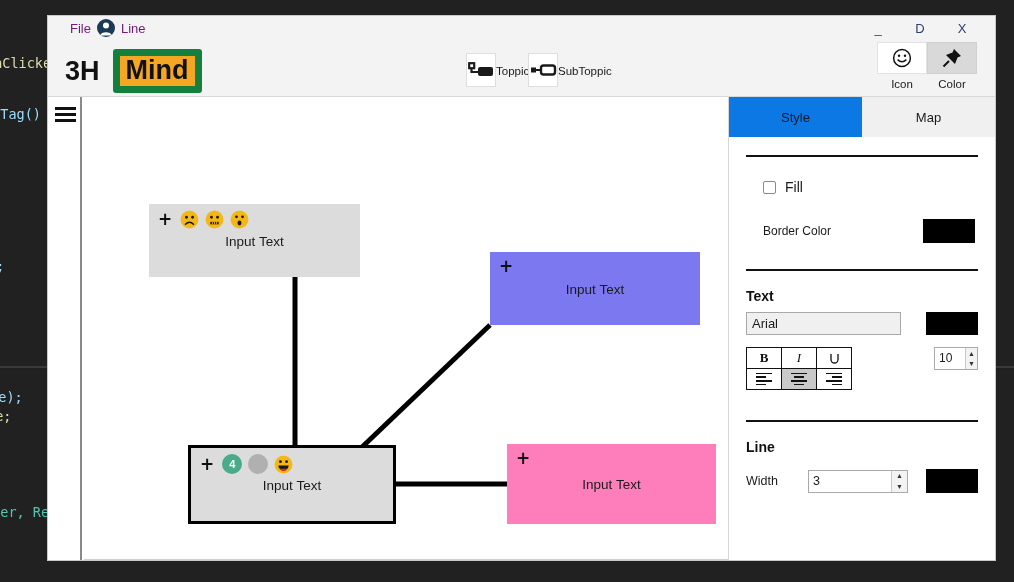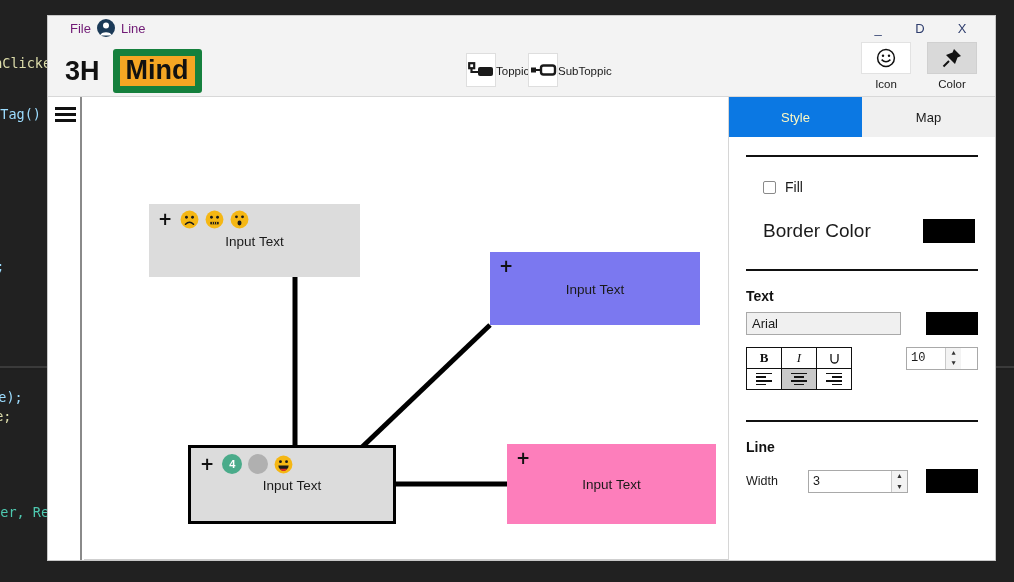--- a/index.html
+++ b/index.html
@@ -97,21 +97,21 @@
     display: flex; align-items: center; justify-content: center;
   }
   .tool-btn .tool-label {
     font-size: 11.5px; color: #1a1a1a; margin-top: 3px;
     white-space: nowrap;
   }
 
   
   #right-tool-group {
     position: absolute; right: 18px; top: 26px;
-    display: flex; gap: 16px;
+    display: flex; gap: 0px;
   }
   .rtool {
     width: 50px;
     display: flex; flex-direction: column; align-items: center;
   }
   .rtool .rtool-icon-box {
     width: 50px; height: 32px;
     display: flex; align-items: center; justify-content: center;
   }
   #rtool-icon .rtool-icon-box { background: #fff; border: 1px solid #e2e2e2;}
@@ -198,36 +198,36 @@
     width: 267px; height: 100%;
     background: #ffffff;
     border-left: 1px solid #d6d6d6;
   }
   #panel-tabs { display: flex; height: 40px; }
   .panel-tab {
     flex: 1; display: flex; align-items: center; justify-content: center;
     font-size: 13px; color: #1a1a1a;
     background: #f0f0f0;
   }
-  .panel-tab.active { background: #0b78e3; color: #fef9c3; }
+  .panel-tab.active { background: #0b78e3; color: #0f172a; }
 
   .panel-body { padding: 0 17px; }
   .hr { height: 2px; background: #111; margin: 18px 0 0 0; }
 
   .row { display: flex; align-items: center; }
   .checkbox-sq {
     width: 13px; height: 13px;
     border: 1px solid #8a8a8a; border-radius: 2px; background: #fff;
     margin-right: 9px;
   }
   #fill-row { margin-top: 22px; padding-left: 17px; }
   #fill-label { font-size: 14px; color: #1a1a1a; }
 
   #border-row { margin-top: 24px; padding-left: 17px; justify-content: space-between; padding-right: 3px;}
-  #border-label { font-size: 19px; color: #1a1a1a; }
+  #border-label { font-size: 12px; color: #1a1a1a; }
   .swatch { width: 52px; height: 24px; background: #000; }
 
   .section-title {
     font-size: 14px; font-weight: bold; color: #111; margin-top: 17px;
   }
   #font-row { margin-top: 8px; justify-content: space-between; }
   #font-input {
     width: 155px; height: 23px;
     border: 1px solid #a9a9a9; background: #f0f0f0;
     font-size: 13px; color: #1a1a1a;
@@ -260,21 +260,21 @@
   }
   .spin .spin-arrows {
     width: 16px; border-left: 1px solid #c9c9c9;
     display: flex; flex-direction: column;
     background: #f3f3f3;
   }
   .spin .spin-arrows div {
     flex: 1; display: flex; align-items: center; justify-content: center;
     font-size: 7px; color: #333; line-height: 1;
   }
-  #font-size-spin { width: 72px; font-family: Liberation Mono, monospace; }
+  #font-size-spin { width: 44px; }
   #font-size-spin .spin-val { width: 38px; }
 
   #line-section-hr { margin-top: 30px; }
   #width-row { margin-top: 14px; display: flex; align-items: center; justify-content: space-between; }
   #width-label { font-size: 12.5px; color: #1a1a1a; width: 44px; }
   #width-spin { width: 100px; }
   #width-spin .spin-val { width: 82px; font-size: 12.5px;}
   #line-color-swatch { width: 52px; height: 24px; background: #000; }
 
   .align-glyph { display: flex; flex-direction: column; gap: 2px; width: 16px; }

